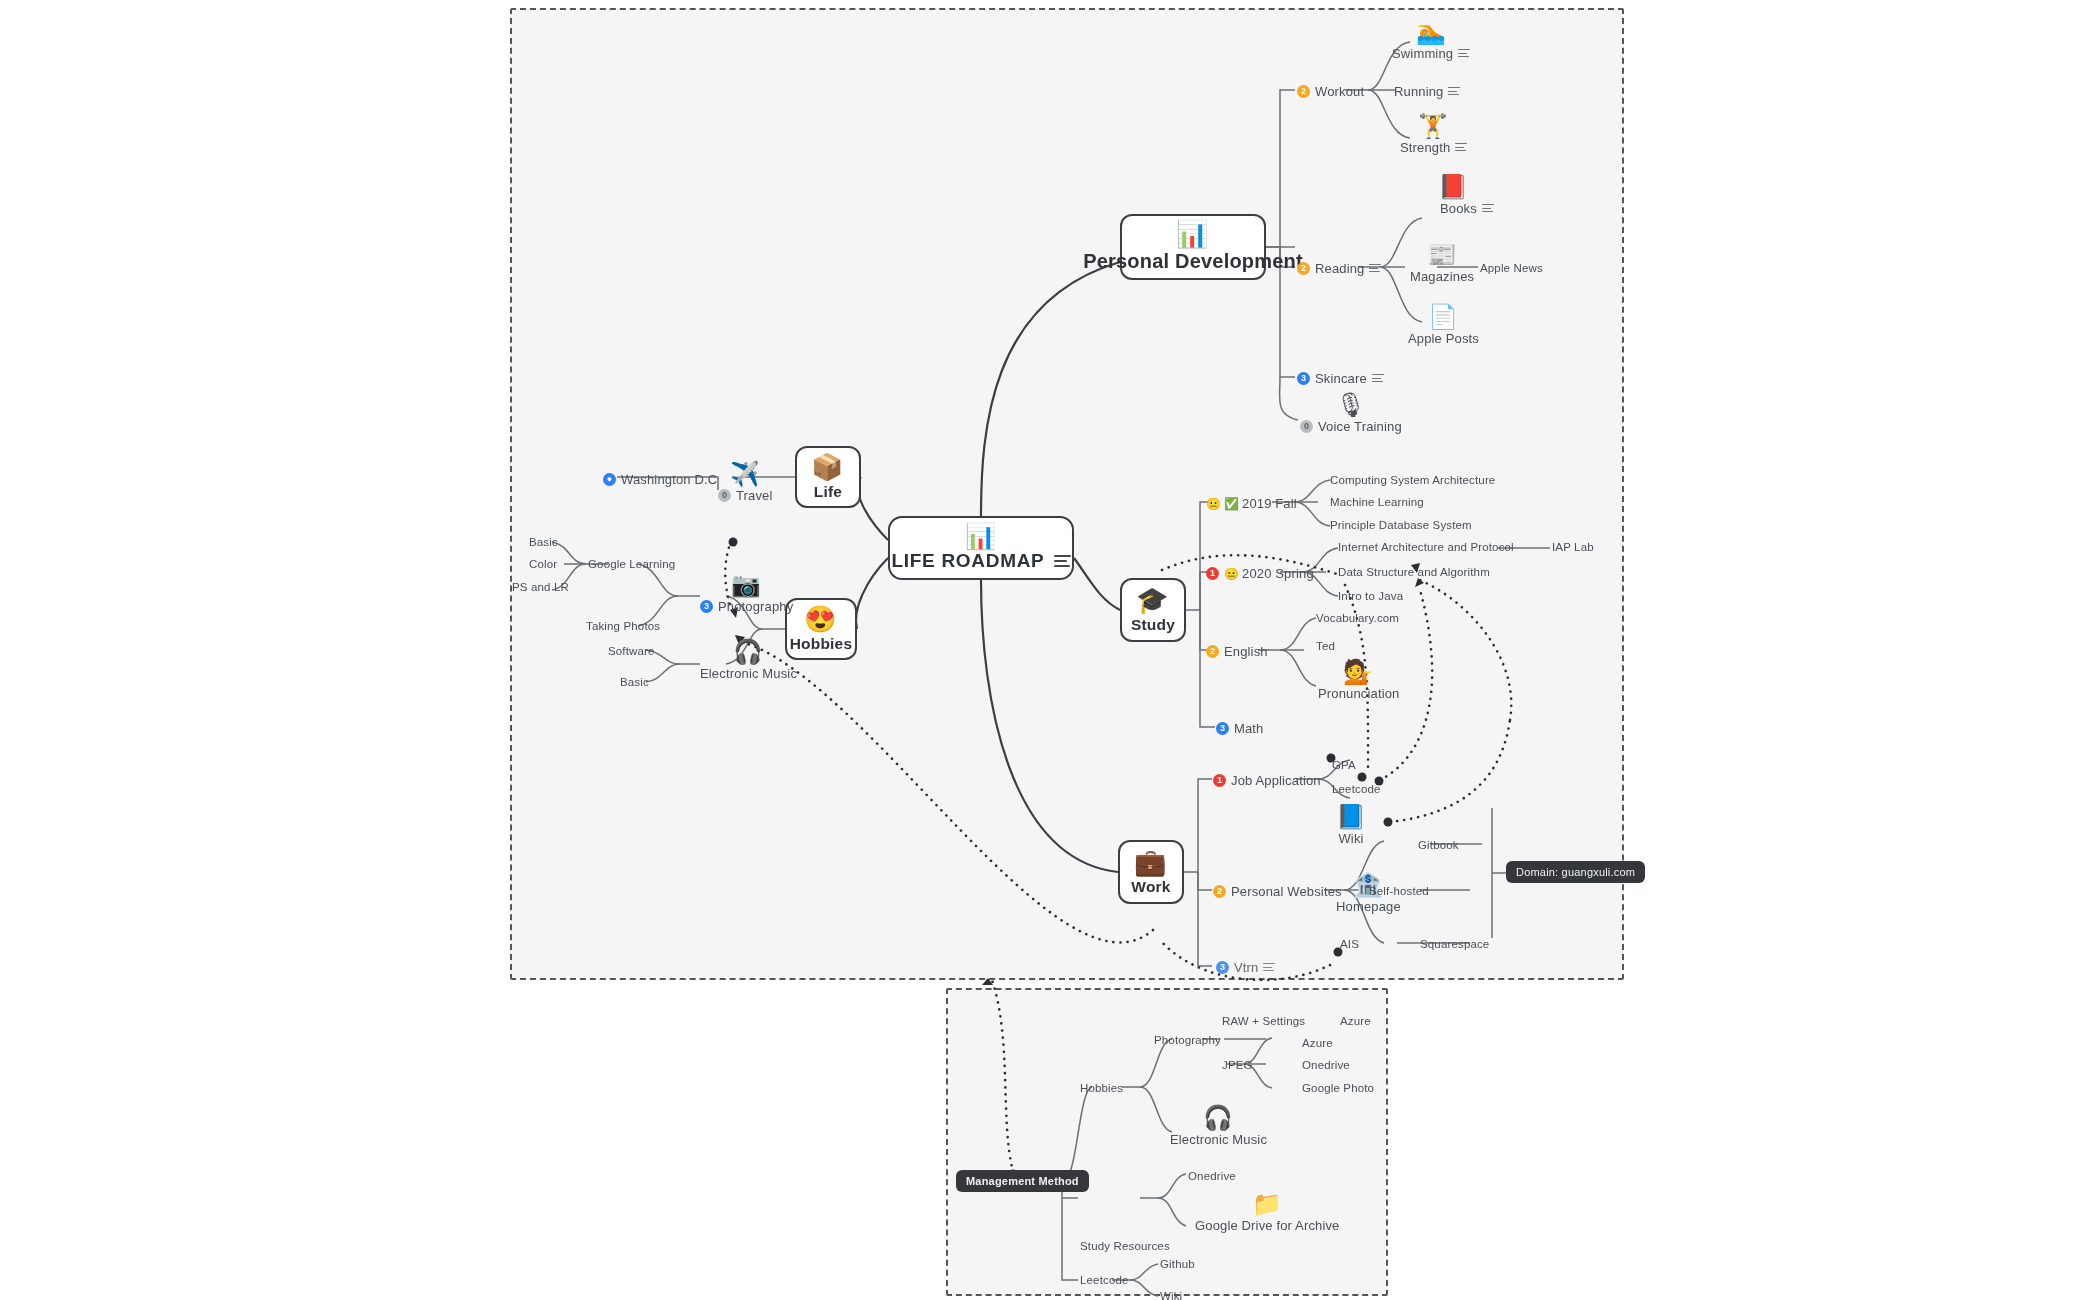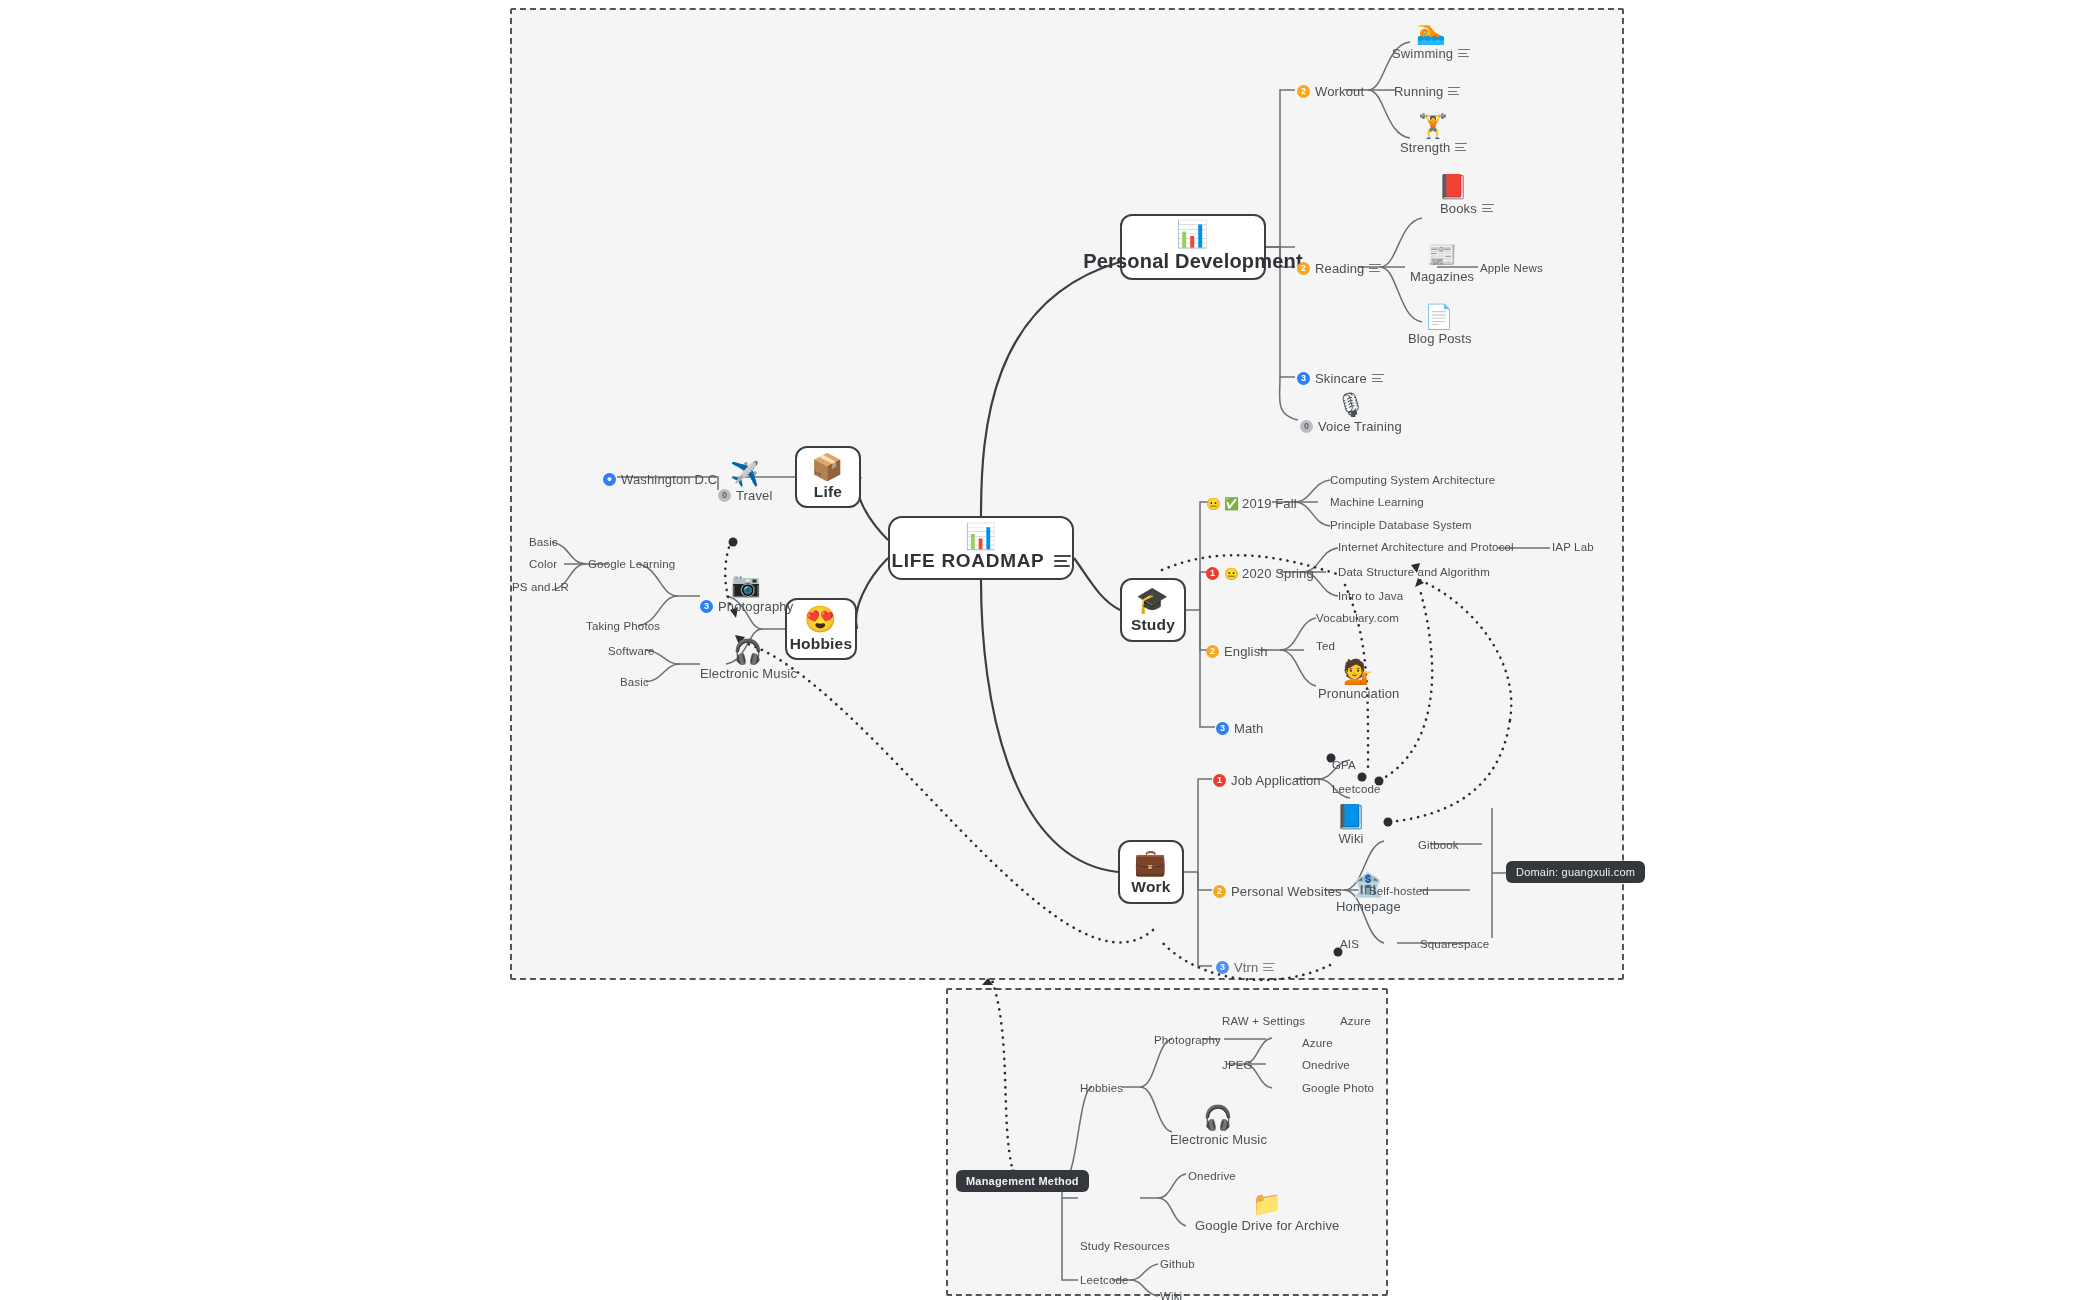--- a/index.html
+++ b/index.html
@@ -315,21 +315,21 @@
 
   <div class="pnode col" style="left:1410px;top:243px;">
     <span class="emoji">📰</span>
     <span class="txt">Magazines</span>
   </div>
 
   <div class="lbl" style="left:1480px;top:262px;">Apple News</div>
 
   <div class="pnode col" style="left:1408px;top:305px;">
     <span class="emoji">📄</span>
-    <span class="txt">Blog Posts</span>
+    <span class="txt">Apple Posts</span>
   </div>
 
   <div class="pnode" style="left:1297px;top:371px;">
     <span class="badge b-blu">3</span>
     <span class="txt">Skincare</span>
     <span class="noteico">
         <i></i>
         <i></i>
         <i></i>
       </span>

